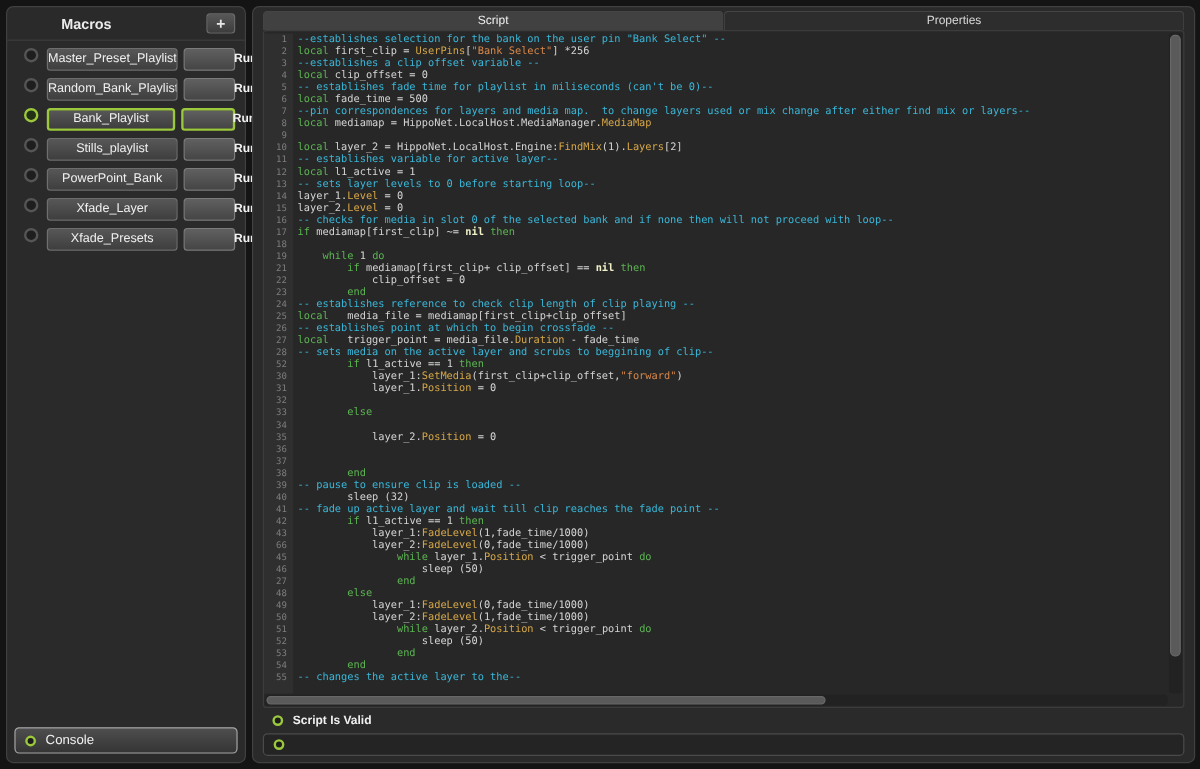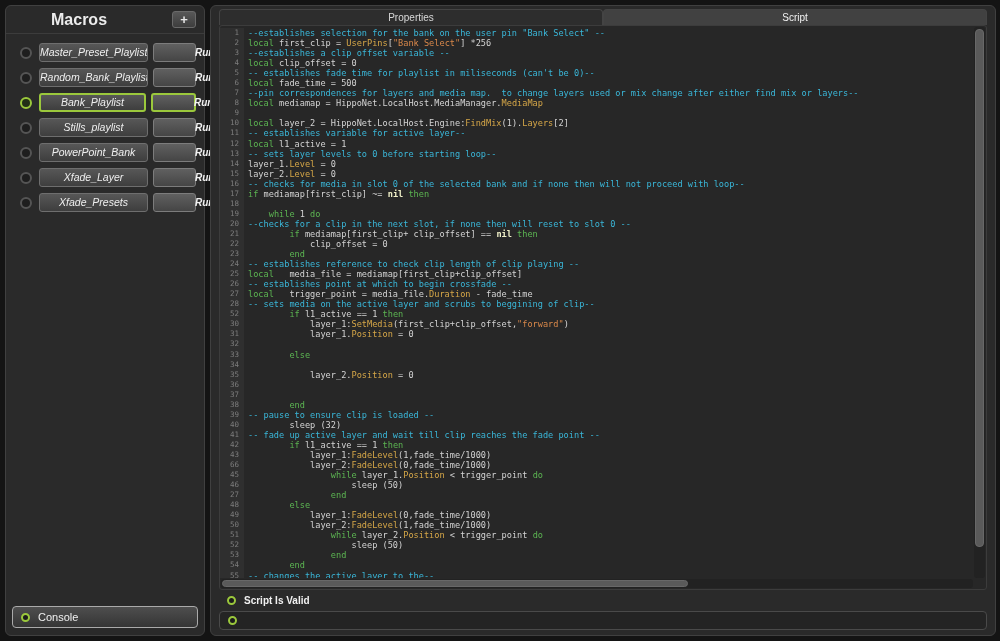--- a/index.html
+++ b/index.html
@@ -4,26 +4,26 @@
 <style>
   * { margin:0; padding:0; box-sizing:border-box; }
   html,body { width:1000px; height:641px; background:#141414; overflow:hidden;
     font-family:"Liberation Sans", sans-serif; }
 
   
   .sidebar { position:absolute; left:5px; top:5px; width:200px; height:631px;
     background:#2a2a2a; border:1px solid #404040; border-radius:6px; }
   .sidebar-header { height:28px; display:flex; align-items:center;
     padding:0 8px 0 13px; border-bottom:1px solid #3c3c3c; }
-  .sidebar-title { color:#ececec; font-size:16px; font-weight:bold; flex:1;padding-left:32px; }
+  .sidebar-title { color:#ececec; font-size:12px; font-weight:bold; flex:1;padding-left:32px; }
   .add-btn { width:24px; height:17px; border-radius:3px; color:#e8e8e8;
     background:linear-gradient(180deg,#585858,#3d3d3d); border:1px solid #6a6a6a;
     font-size:13px; font-weight:bold; line-height:15px; text-align:center; cursor:pointer; }
   .macro-list { padding:6px 6px 0 6px; }
-  .macro-row { display:flex; align-items:center; height:25px; padding:0 2px 0 8px;font-style:italic; }
+  .macro-row { display:flex; height:25px; padding:0 2px 0 8px; }
   .macro-check { width:12px; height:12px; border-radius:50%; background:#1e1e1e;
     border:2px solid #555; flex:0 0 auto; }
   .macro-name { flex:1; margin:0 5px 0 7px; height:19px; line-height:17px;
     text-align:center; color:#efefef; font-size:10.5px; border-radius:3px;
     background:linear-gradient(180deg,#575757,#3e3e3e); border:1px solid #6e6e6e;
     white-space:nowrap; overflow:hidden; }
   .macro-run { width:33px; height:19px; line-height:17px; text-align:center;
     color:#f2f2f2; font-size:10px; font-weight:bold; border-radius:3px;
     background:linear-gradient(180deg,#606060,#454545); border:1px solid #7c7c7c;
     cursor:pointer;padding-left:41px; }
@@ -127,22 +127,22 @@
       </div>
     </div>
   <div class="console-bar">
     <span class="led"></span>
     <span class="console-label">Console</span>
   </div>
 </div>
 
 <div class="main">
   <div class="tabbar">
+    <div class="tab active">Script</div>
     <div class="tab">Properties</div>
-    <div class="tab active">Script</div>
   </div>
 
   <div class="editor">
     <div class="code-area">
         <div class="code-line"><span class="ln">1</span><span class="code"><span class="tok-comment">--establishes selection for the bank on the user pin "Bank Select" --</span></span></div>
         <div class="code-line"><span class="ln">2</span><span class="code"><span class="tok-kw">local</span> first_clip = <span class="tok-api">UserPins</span>[<span class="tok-string">"Bank Select"</span>] *256</span></div>
         <div class="code-line"><span class="ln">3</span><span class="code"><span class="tok-comment">--establishes a clip offset variable --</span></span></div>
         <div class="code-line"><span class="ln">4</span><span class="code"><span class="tok-kw">local</span> clip_offset = 0</span></div>
         <div class="code-line"><span class="ln">5</span><span class="code"><span class="tok-comment">-- establishes fade time for playlist in miliseconds (can't be 0)--</span></span></div>
         <div class="code-line"><span class="ln">6</span><span class="code"><span class="tok-kw">local</span> fade_time = 500</span></div>
@@ -152,21 +152,20 @@
         <div class="code-line"><span class="ln">10</span><span class="code"><span class="tok-kw">local</span> layer_2 = HippoNet.LocalHost.Engine:<span class="tok-api">FindMix</span>(1).<span class="tok-api">Layers</span>[2]</span></div>
         <div class="code-line"><span class="ln">11</span><span class="code"><span class="tok-comment">-- establishes variable for active layer--</span></span></div>
         <div class="code-line"><span class="ln">12</span><span class="code"><span class="tok-kw">local</span> l1_active = 1</span></div>
         <div class="code-line"><span class="ln">13</span><span class="code"><span class="tok-comment">-- sets layer levels to 0 before starting loop--</span></span></div>
         <div class="code-line"><span class="ln">14</span><span class="code">layer_1.<span class="tok-api">Level</span> = 0</span></div>
         <div class="code-line"><span class="ln">15</span><span class="code">layer_2.<span class="tok-api">Level</span> = 0</span></div>
         <div class="code-line"><span class="ln">16</span><span class="code"><span class="tok-comment">-- checks for media in slot 0 of the selected bank and if none then will not proceed with loop--</span></span></div>
         <div class="code-line"><span class="ln">17</span><span class="code"><span class="tok-kw">if</span> mediamap[first_clip] ~= <span class="tok-nil">nil</span> <span class="tok-kw">then</span></span></div>
         <div class="code-line"><span class="ln">18</span><span class="code"></span></div>
         <div class="code-line"><span class="ln">19</span><span class="code">    <span class="tok-kw">while</span> 1 <span class="tok-kw">do</span></span></div>
-        <div class="code-line"><span class="ln">20</span><span class="code"><span class="tok-comment">--checks for a clip in the next slot, if none then will reset to slot 0 --</span></span></div>
         <div class="code-line"><span class="ln">21</span><span class="code">        <span class="tok-kw">if</span> mediamap[first_clip+ clip_offset] == <span class="tok-nil">nil</span> <span class="tok-kw">then</span></span></div>
         <div class="code-line"><span class="ln">22</span><span class="code">            clip_offset = 0</span></div>
         <div class="code-line"><span class="ln">23</span><span class="code">        <span class="tok-kw">end</span></span></div>
         <div class="code-line"><span class="ln">24</span><span class="code"><span class="tok-comment">-- establishes reference to check clip length of clip playing --</span></span></div>
         <div class="code-line"><span class="ln">25</span><span class="code"><span class="tok-kw">local</span>   media_file = mediamap[first_clip+clip_offset]</span></div>
         <div class="code-line"><span class="ln">26</span><span class="code"><span class="tok-comment">-- establishes point at which to begin crossfade --</span></span></div>
         <div class="code-line"><span class="ln">27</span><span class="code"><span class="tok-kw">local</span>   trigger_point = media_file.<span class="tok-api">Duration</span> - fade_time</span></div>
         <div class="code-line"><span class="ln">28</span><span class="code"><span class="tok-comment">-- sets media on the active layer and scrubs to beggining of clip--</span></span></div>
         <div class="code-line"><span class="ln">52</span><span class="code">        <span class="tok-kw">if</span> l1_active == 1 <span class="tok-kw">then</span></span></div>
         <div class="code-line"><span class="ln">30</span><span class="code">            layer_1:<span class="tok-api">SetMedia</span>(first_clip+clip_offset,<span class="tok-string">"forward"</span>)</span></div>

